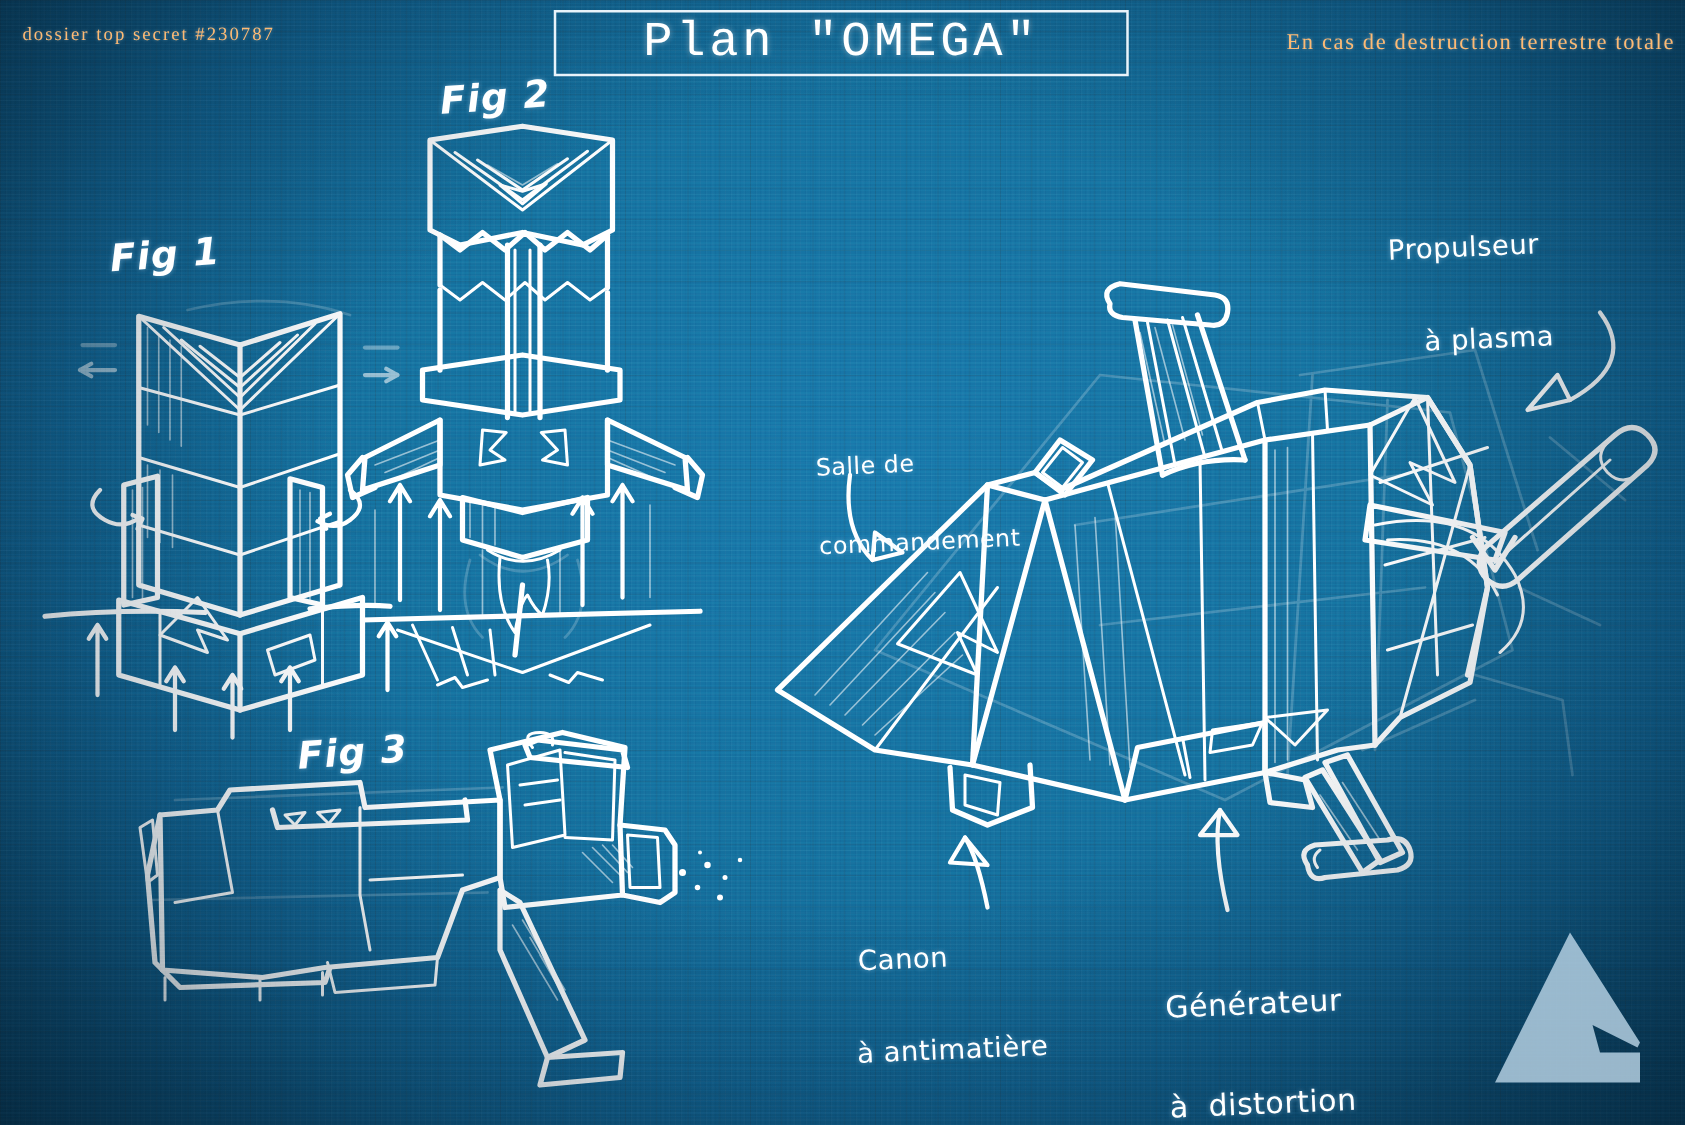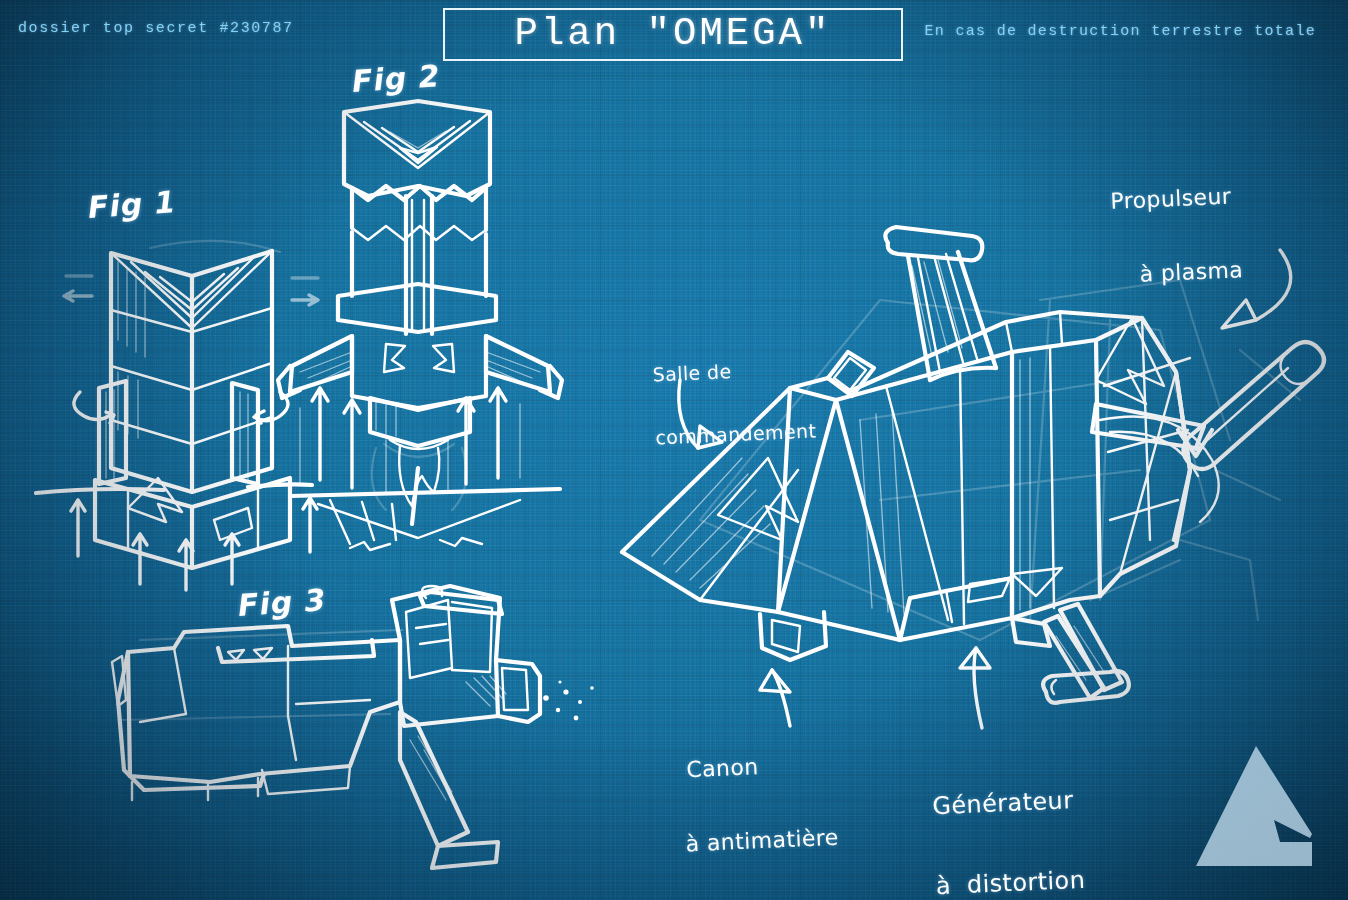--- a/index.html
+++ b/index.html
@@ -54,29 +54,29 @@
       repeating-linear-gradient(0deg, rgba(255,255,255,.5) 0 1px, transparent 1px 3px),
       repeating-linear-gradient(90deg, rgba(0,0,0,.4) 0 1px, transparent 1px 4px);
     mix-blend-mode: overlay;
     pointer-events: none;
   }
 
   
   .hdr-left, .hdr-right {
     position: absolute;
     top: 20px;
-    color: #7dd3fc;
-    font-family: Liberation Mono, monospace;
+    color: #fdba74;
+    font-family: Liberation Serif, serif;
     font-size: 15px;
     letter-spacing: 1.6px;
     text-shadow: 0 0 3px rgba(255,255,255,.35);
     white-space: nowrap;
   }
   .hdr-left  { left: 18px; }
-  .hdr-right { right: 32px; font-size: 15px; letter-spacing: 1.3px; top: 23px;}
+  .hdr-right { right: 8px; font-size: 18px; letter-spacing: 1.3px; top: 23px;}
 
   .title-box {
     position: absolute;
     left: 443px; top: 8px;
     width: 460px; height: 53px;
     border: 2px solid #e9f3fa;
     box-sizing: border-box;
     display: flex; align-items: center; justify-content: center;
   }
   .title-text {

